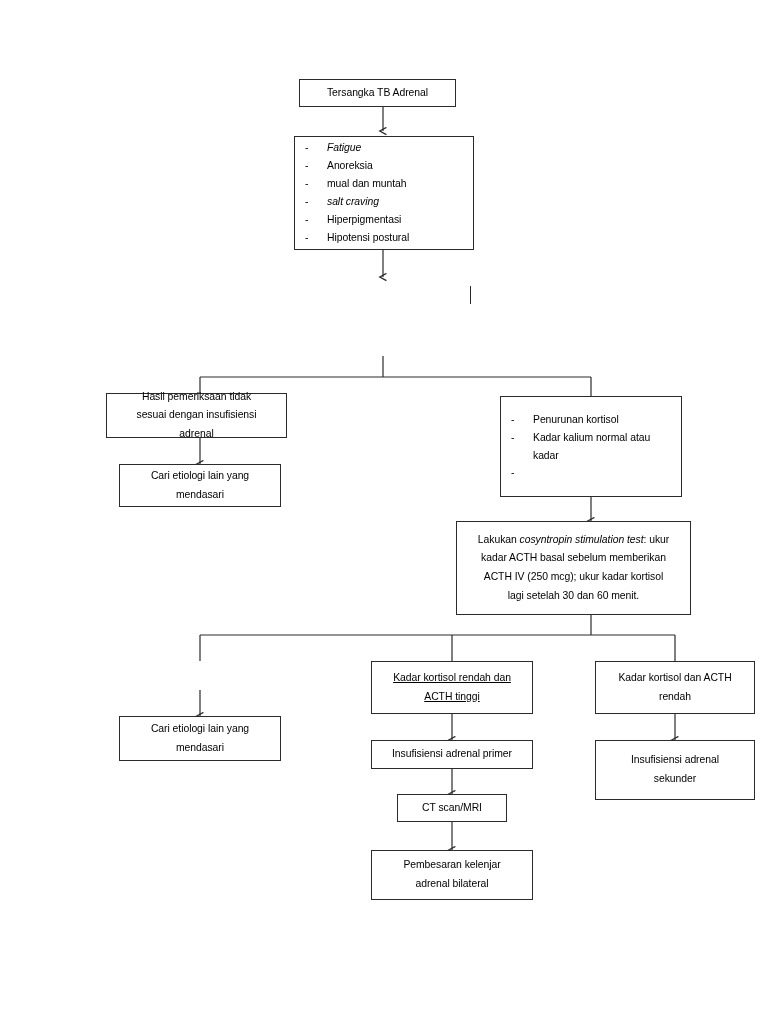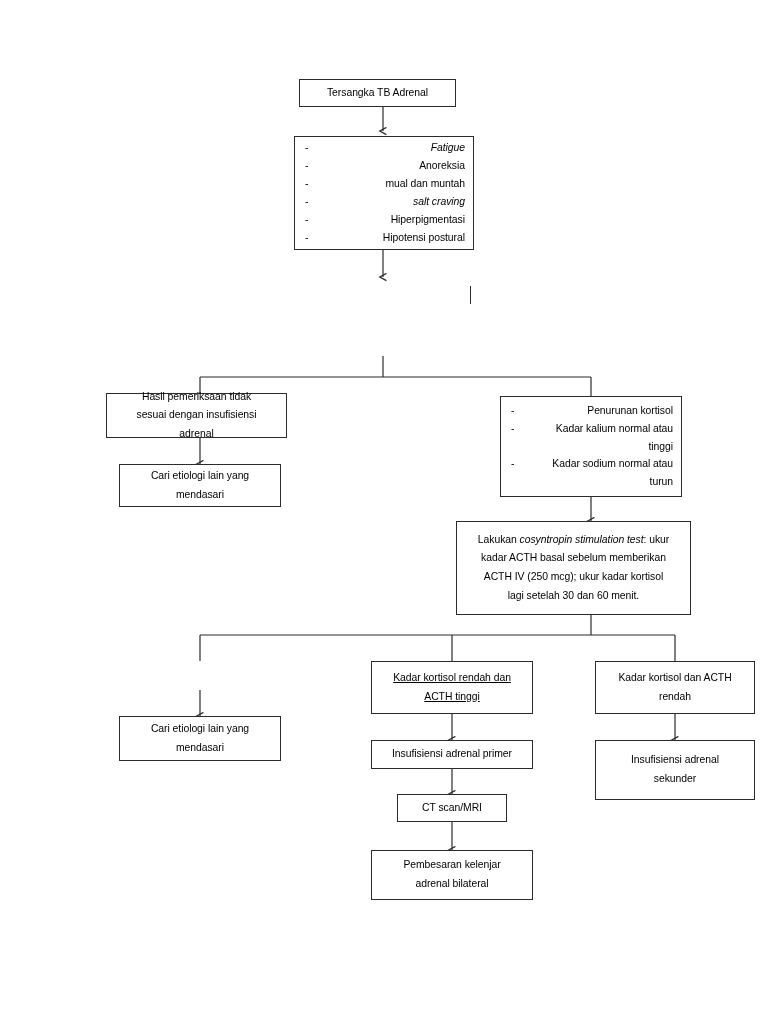--- a/index.html
+++ b/index.html
@@ -61,21 +61,21 @@
     font-size: 10.4px;
     line-height: 1.72;
     margin: 0;
     padding: 0;
   }
   .bullets li .dash {
     width: 22px;
     flex: 0 0 22px;
     text-align: left;
   }
-  .bullets li .btext { flex: 1 1 auto; text-align: right; }
+  .bullets li .btext { flex: 1 1 auto; }
   .it { font-style: italic; }
   .artifact {
     position: absolute;
     background: #2b2b2b;
   }
 </style>
 </head>
 <body>
 
 <div id="flow-root">
@@ -158,25 +158,24 @@
   </div>
 
   <div class="node list" style="left:500px; top:396px; width:182px; height:101px;">
     <ul class="bullets" id="findings-list">
         <li>
           <span class="dash">-</span>
           <span class="btext">Penurunan kortisol</span>
         </li>
         <li>
           <span class="dash">-</span>
-          <span class="btext">Kadar kalium normal atau tinggi</span>
-        </li>
-        <li>
-          <span class="dash">-</span>
-          <span class="btext">Kadar sodium normal atau turun</span>
+          <span class="btext">Kadar kalium normal atau kadar</span>
+        </li>
+        <li>
+          <span class="dash">-</span>
         </li>
       </ul>
   </div>
 
   <div class="node" style="left:456px; top:521px; width:235px; height:94px;">
     <span class="txt"><span>Lakukan </span><span class="it">cosyntropin stimulation test</span><span>: ukur kadar ACTH basal sebelum memberikan ACTH IV (250 mcg); ukur kadar kortisol lagi setelah 30 dan 60 menit.</span></span>
   </div>
 
 
   <div class="node" style="left:119px; top:716px; width:162px; height:45px;">

